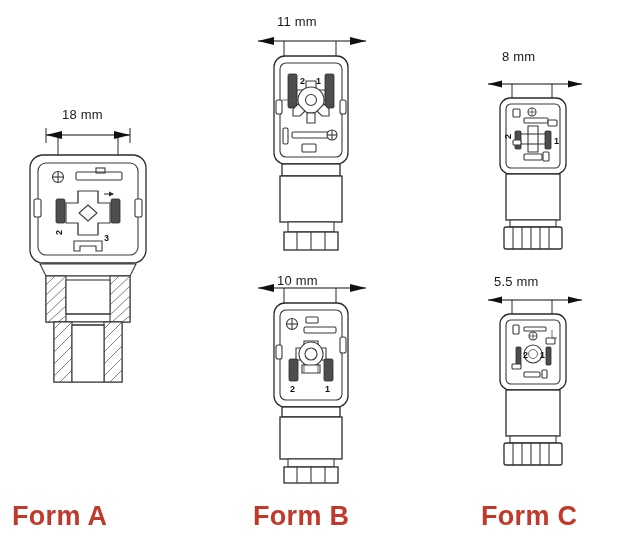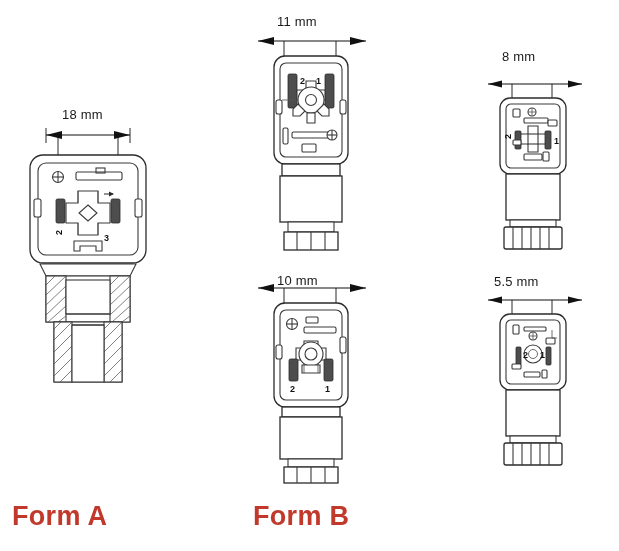--- a/index.html
+++ b/index.html
@@ -348,14 +348,15 @@
         <rect class="fillw2" x="24" y="151" width="58" height="22" rx="2"></rect>
         <line class="ln" x1="33" y1="151" x2="33" y2="173"></line>
         <line class="ln" x1="42" y1="151" x2="42" y2="173"></line>
         <line class="ln" x1="51" y1="151" x2="51" y2="173"></line>
         <line class="ln" x1="60" y1="151" x2="60" y2="173"></line>
         <line class="ln" x1="69" y1="151" x2="69" y2="173"></line>
       </g>
     </svg>
   </div>
 
+  <div class="formlabel" style="left:481px;top:501px;">Form C</div>
 
 </div>
 
 </body></html>

